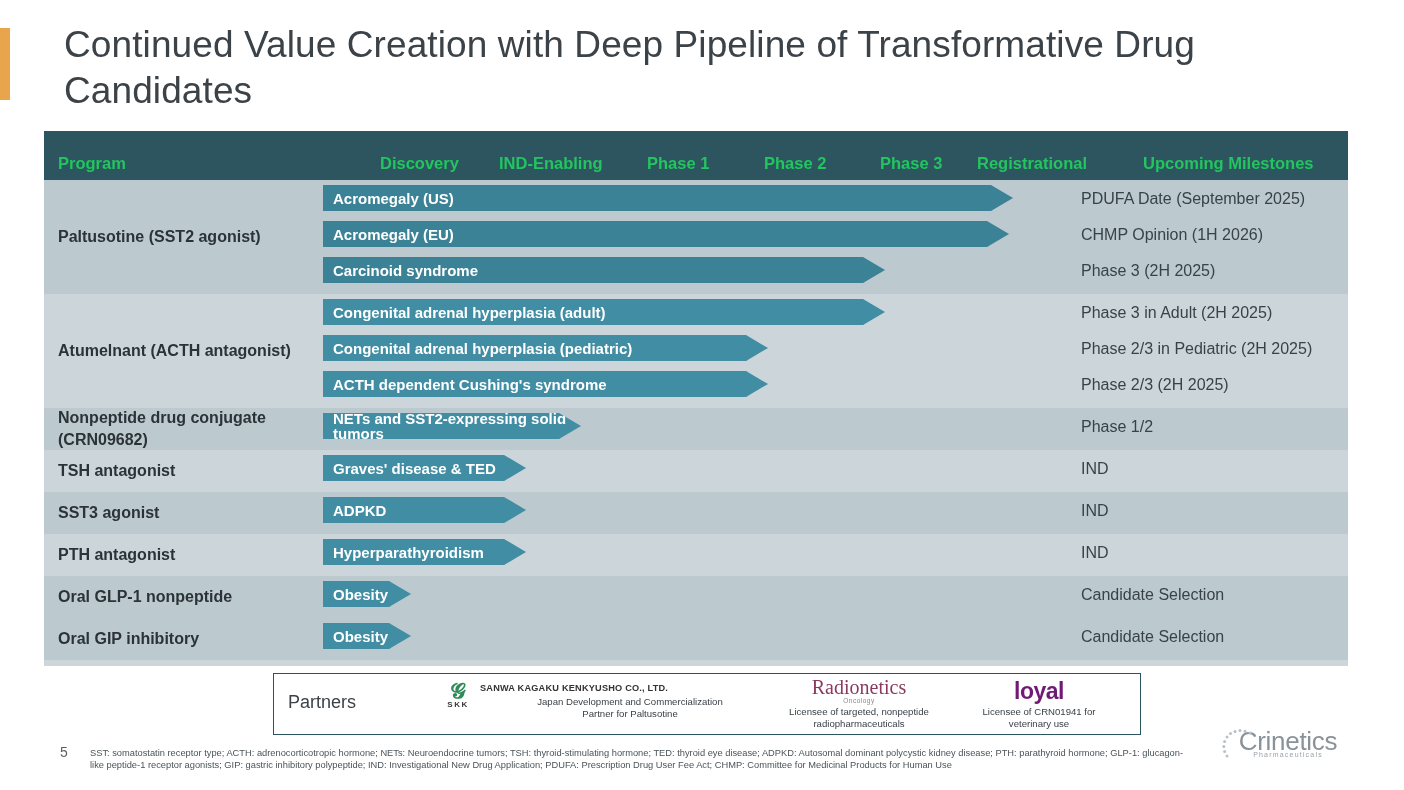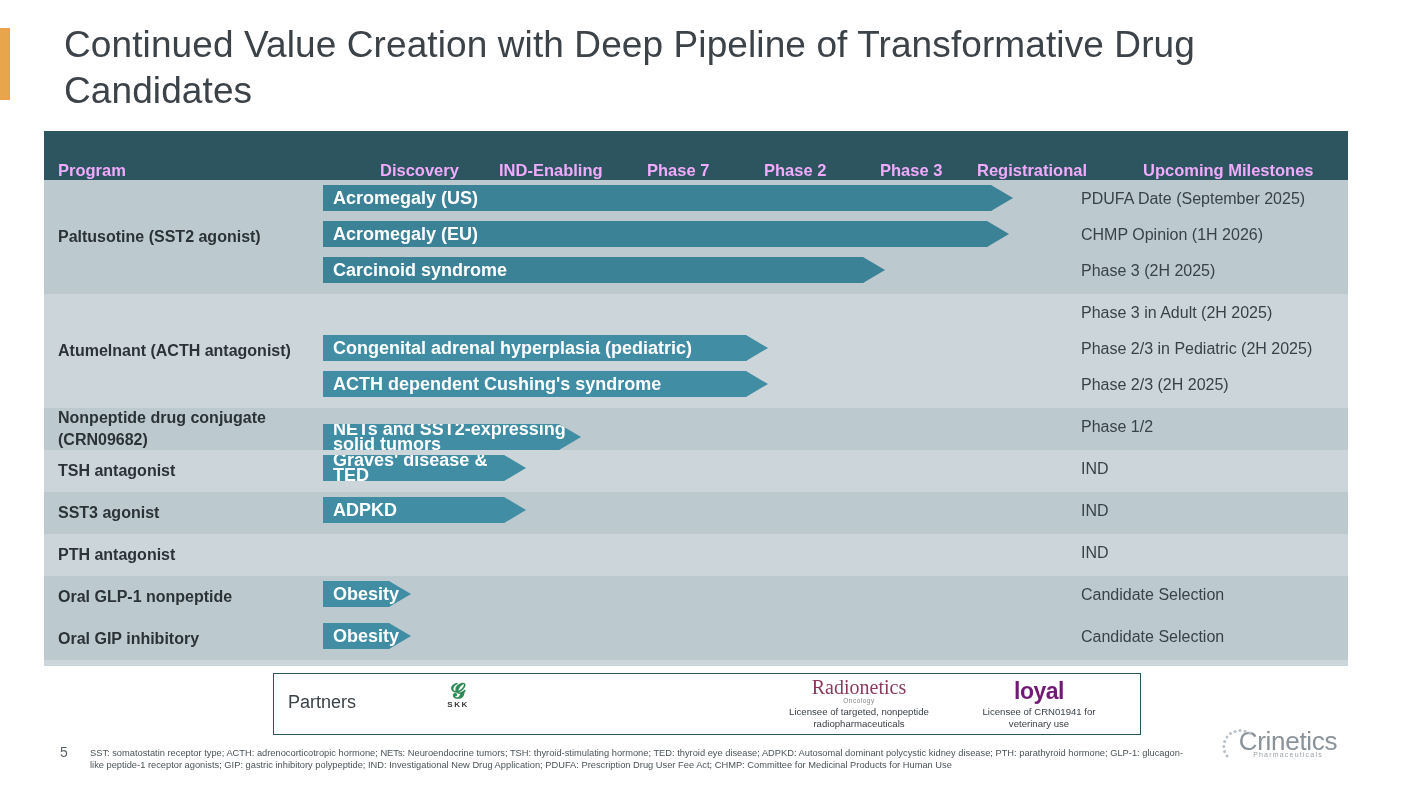--- a/index.html
+++ b/index.html
@@ -24,40 +24,40 @@
 
   
   #pipeline-table{
     position:absolute;left:44px;top:131px;width:1304px;height:535px;
     background:#cdd7db;
   }
   #table-header{
     position:relative;height:49px;background:#2c5560;
   }
   .col-head{
-    position:absolute;top:15px;height:49px;line-height:49px;
-    color:#f0abfc;font-size:16.5px;font-weight:bold;white-space:nowrap;
+    position:absolute;top:8px;height:49px;line-height:49px;
+    color:#22c55e;font-size:16.5px;font-weight:bold;white-space:nowrap;
   }
 
   .rows{position:relative;}
   .band{position:absolute;left:0;right:0;}
   .band.dark{background:#bcc9cf;}
   .band.light{background:#ccd6da;}
 
   .prog-label{
     position:absolute;left:14px;
     font-size:16px;font-weight:bold;color:#2b3338;line-height:22px;
     width:270px;
   }
 
   
   .bar{
     position:absolute;
     background:#418DA4;
-    color:#ffffff;font-size:18px;font-weight:bold;
+    color:#ffffff;font-size:15px;font-weight:bold;
     display:flex;align-items:center;
     padding-left:10px;
     box-sizing:border-box;
     box-shadow:0 1px 2px rgba(0,0,0,0.18);
   }
   .bar.dark{background:#3C8296;}
   .bar.arrow{
     -webkit-clip-path:polygon(0 0, calc(100% - 22px) 0, 100% 50%, calc(100% - 22px) 100%, 0 100%);
     clip-path:polygon(0 0, calc(100% - 22px) 0, 100% 50%, calc(100% - 22px) 100%, 0 100%);
   }
@@ -111,21 +111,21 @@
 
 <div id="accent-bar"></div>
 <div id="page-title">Continued Value Creation with Deep Pipeline of Transformative Drug Candidates</div>
 
 <div id="pipeline-table">
 
   <div id="table-header">
       <div class="col-head" style="left: 14px;">Program</div>
       <div class="col-head" style="left: 336px;">Discovery</div>
       <div class="col-head" style="left: 455px;">IND-Enabling</div>
-      <div class="col-head" style="left: 603px;">Phase 7</div>
+      <div class="col-head" style="left: 603px;">Phase 1</div>
       <div class="col-head" style="left: 720px;">Phase 2</div>
       <div class="col-head" style="left: 836px;">Phase 3</div>
       <div class="col-head" style="left: 1099px;">Upcoming Milestones</div>
       <div class="col-head" style="left: 933px;">Registrational</div>
     </div>
 
   <div class="rows" id="table-body" style="height: 480px;">
       <div class="band dark" style="top: 0px; height: 114px;"></div>
       <div class="prog-label" style="top: 46px;">Paltusotine (SST2 agonist)</div>
       <div class="bar arrow dark" style="left: 279px; top: 5px; width: 690px; height: 26px;">
@@ -135,49 +135,55 @@
       <div class="bar arrow dark" style="left: 279px; top: 41px; width: 686px; height: 26px;">
         <span class="bartext">Acromegaly (EU)</span>
       </div>
       <div class="milestone" style="top: 46px;">CHMP Opinion (1H 2026)</div>
       <div class="bar arrow dark" style="left: 279px; top: 77px; width: 562px; height: 26px;">
         <span class="bartext">Carcinoid syndrome</span>
       </div>
       <div class="milestone" style="top: 82px;">Phase 3 (2H 2025)</div>
       <div class="band light" style="top: 114px; height: 114px;"></div>
       <div class="prog-label" style="top: 160px;">Atumelnant (ACTH antagonist)</div>
+      <div class="bar arrow" style="left: 279px; top: 119px; width: 562px; height: 26px;">
+        <span class="bartext">Congenital adrenal hyperplasia (adult)</span>
+      </div>
       <div class="milestone" style="top: 124px;">Phase 3 in Adult (2H 2025)</div>
       <div class="bar arrow" style="left: 279px; top: 155px; width: 445px; height: 26px;">
         <span class="bartext">Congenital adrenal hyperplasia (pediatric)</span>
       </div>
       <div class="milestone" style="top: 160px;">Phase 2/3 in Pediatric (2H 2025)</div>
       <div class="bar arrow" style="left: 279px; top: 191px; width: 445px; height: 26px;">
         <span class="bartext">ACTH dependent Cushing's syndrome</span>
       </div>
       <div class="milestone" style="top: 196px;">Phase 2/3 (2H 2025)</div>
       <div class="band dark" style="top: 228px; height: 42px;"></div>
       <div class="prog-label" style="top: 227px;">Nonpeptide drug conjugate (CRN09682)</div>
-      <div class="bar arrow" style="left: 279px; top: 244px; width: 258px; height: 26px;">
+      <div class="bar arrow" style="left: 279px; top: 233px; width: 258px; height: 26px;">
         <span class="bartext">NETs and SST2-expressing solid tumors</span>
       </div>
       <div class="milestone" style="top: 238px;">Phase 1/2</div>
       <div class="band light" style="top: 270px; height: 42px;"></div>
       <div class="prog-label" style="top: 280px;">TSH antagonist</div>
       <div class="bar arrow" style="left: 279px; top: 275px; width: 203px; height: 26px;">
         <span class="bartext">Graves' disease &amp; TED</span>
       </div>
       <div class="milestone" style="top: 280px;">IND</div>
       <div class="band dark" style="top: 312px; height: 42px;"></div>
       <div class="prog-label" style="top: 322px;">SST3 agonist</div>
       <div class="bar arrow" style="left: 279px; top: 317px; width: 203px; height: 26px;">
         <span class="bartext">ADPKD</span>
       </div>
       <div class="milestone" style="top: 322px;">IND</div>
       <div class="band light" style="top: 354px; height: 42px;"></div>
       <div class="prog-label" style="top: 364px;">PTH antagonist</div>
+      <div class="bar arrow" style="left: 279px; top: 359px; width: 203px; height: 26px;">
+        <span class="bartext">Hyperparathyroidism</span>
+      </div>
       <div class="milestone" style="top: 364px;">IND</div>
       <div class="band dark" style="top: 396px; height: 42px;"></div>
       <div class="prog-label" style="top: 406px;">Oral GLP-1 nonpeptide</div>
       <div class="bar arrow" style="left: 279px; top: 401px; width: 88px; height: 26px;">
         <span class="bartext">Obesity</span>
       </div>
       <div class="milestone" style="top: 406px;">Candidate Selection</div>
       <div class="band dark" style="top: 438px; height: 42px;"></div>
       <div class="prog-label" style="top: 448px;">Oral GIP inhibitory</div>
       <div class="bar arrow" style="left: 279px; top: 443px; width: 88px; height: 26px;">
@@ -186,20 +192,25 @@
       <div class="milestone" style="top: 448px;">Candidate Selection</div>
     </div>
 </div>
 
 <div id="partners-box">
   <div id="partners-label">Partners</div>
 
   <div class="skk-logo">
     <div class="skk-mark">𝓖</div>
     <div class="skk-sub">SKK</div>
+  </div>
+  <div class="partner" style="left:206px;top:9px;width:300px;text-align:left;">
+    <div class="pname">SANWA KAGAKU KENKYUSHO CO., LTD.</div>
+    <div class="pdesc" style="margin-top:3px;text-align:center;padding-left:-20px;">Japan Development and Commercialization</div>
+    <div class="pdesc" style="text-align:center;">Partner for Paltusotine</div>
   </div>
 
   <div class="partner" style="left:470px;top:3px;width:230px;">
     <div class="radio-logo">Radionetics</div>
     <div class="radio-sub">Oncology</div>
     <div class="pdesc" style="margin-top:2px;">Licensee of  targeted, nonpeptide</div>
     <div class="pdesc">radiopharmaceuticals</div>
   </div>
 
   <div class="partner" style="left:665px;top:5px;width:200px;">

